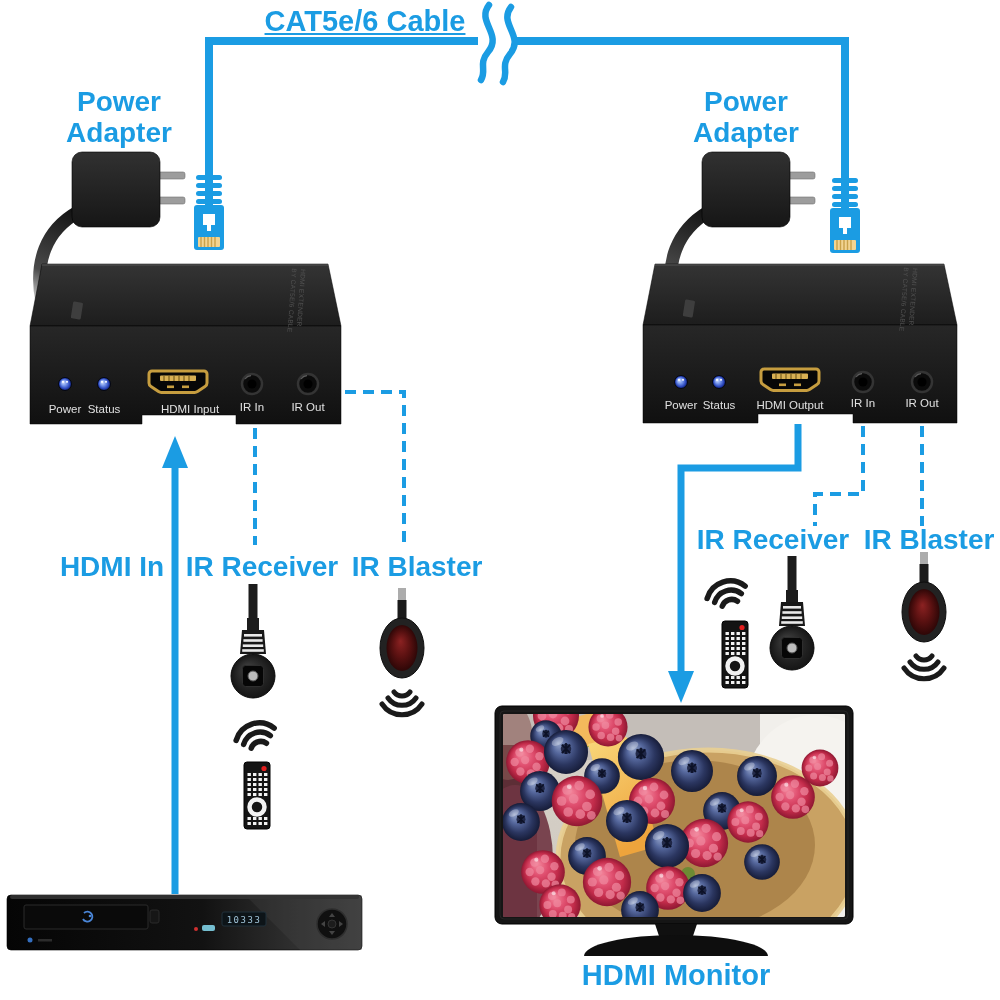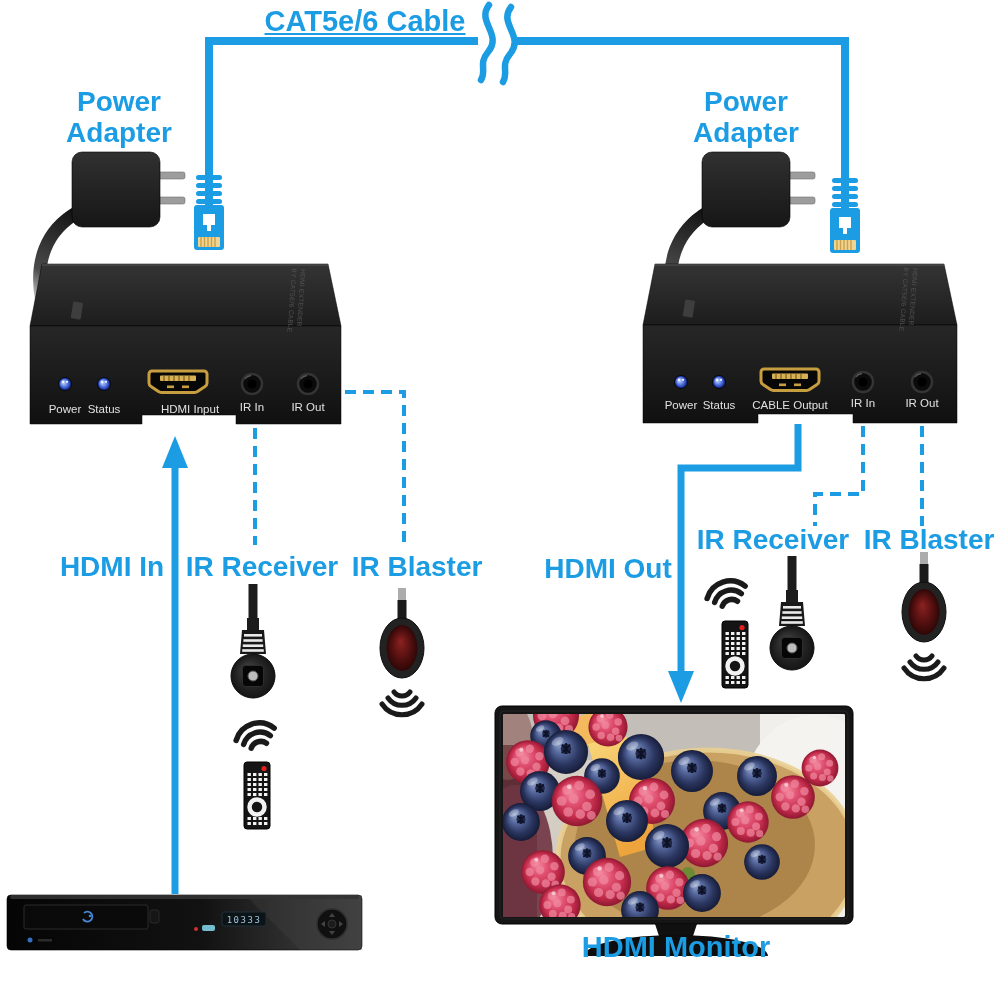--- a/index.html
+++ b/index.html
@@ -389,27 +389,26 @@
 </div>
 
 <div class="plbl" style="left:65px;top:403px;">Power</div>
 <div class="plbl" style="left:104px;top:403px;">Status</div>
 <div class="plbl" style="left:178px;top:403px;margin-left:12px;">HDMI Input</div>
 <div class="plbl" style="left:252px;top:401px;">IR In</div>
 <div class="plbl" style="left:308px;top:401px;">IR Out</div>
 
 <div class="plbl" style="left:681px;top:399px;">Power</div>
 <div class="plbl" style="left:719px;top:399px;">Status</div>
-<div class="plbl" style="left:790px;top:399px;">CABLE Output</div>
+<div class="plbl" style="left:790px;top:399px;">HDMI Output</div>
 <div class="plbl" style="left:863px;top:397px;">IR In</div>
 <div class="plbl" style="left:922px;top:397px;">IR Out</div>
 
 <div class="cap" style="left:112px;top:551px;">HDMI In</div>
 <div class="cap" style="left:262px;top:551px;">IR Receiver</div>
 <div class="cap" style="left:417px;top:551px;">IR Blaster</div>
 
-<div class="cap" style="left:608px;top:553px;">HDMI Out</div>
 <div class="cap" style="left:773px;top:524px;">IR Receiver</div>
 <div class="cap" style="left:929px;top:524px;">IR Blaster</div>
 
-<div class="cap big" style="left:676px;top:931px;">HDMI Monitor</div>
+<div class="cap big" style="left:676px;top:959px;">HDMI Monitor</div>
 
 </div>
 
 </body></html>

